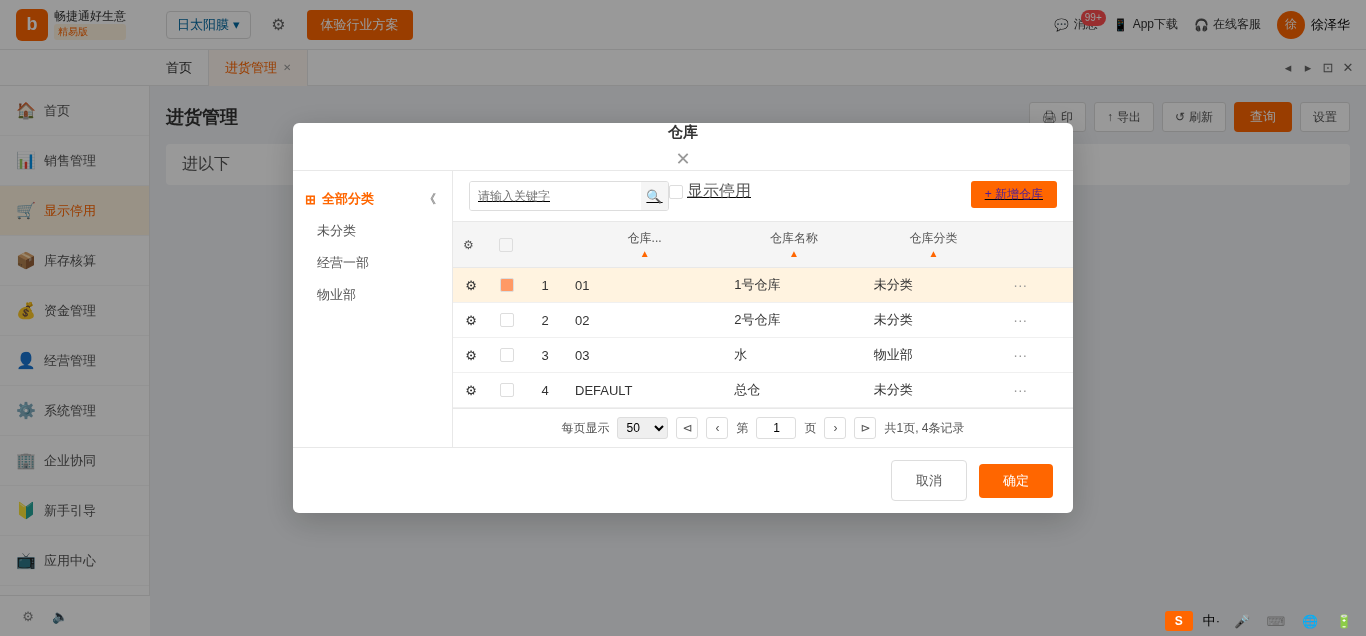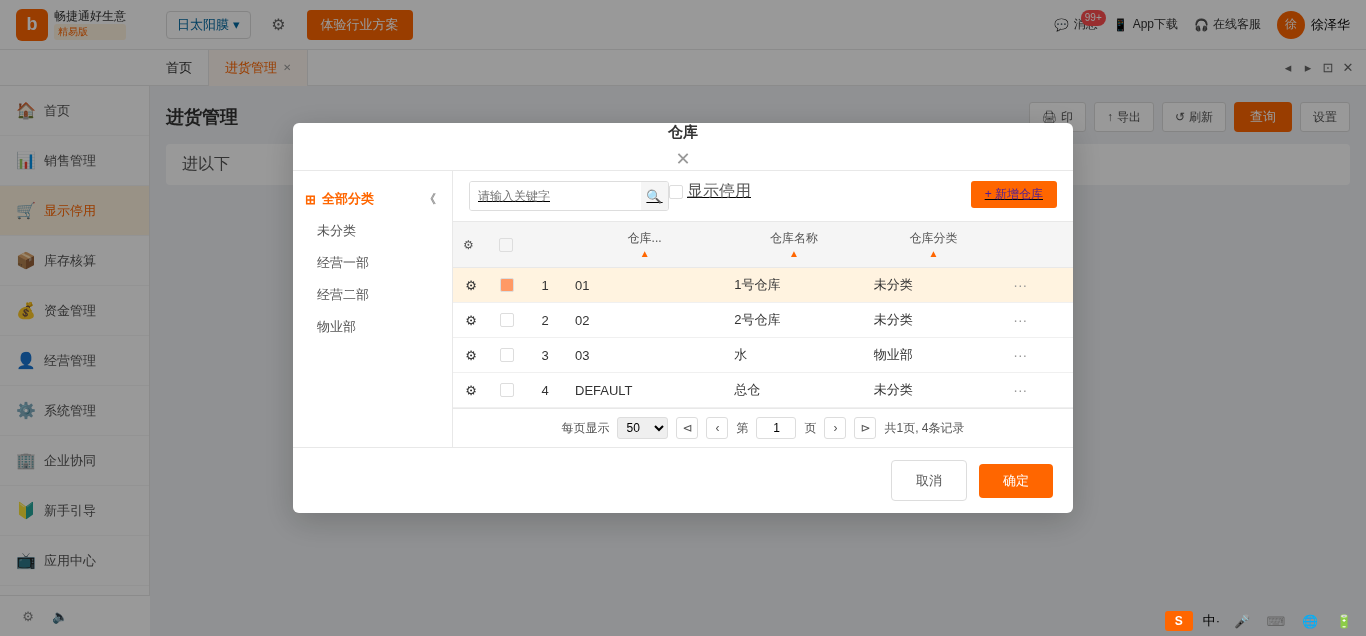--- a/index.html
+++ b/index.html
@@ -503,21 +503,20 @@
     <div class="modal-body">
 
       <div class="modal-sidebar">
         <div class="cat-header">
           <span style="color:#ff6600;">⊞</span>
           <span>全部分类</span>
           <div class="cat-collapse-btn">《</div>
         </div>
         <div class="cat-item">未分类</div>
         <div class="cat-item">经营一部</div>
-        <div class="cat-item">经营二部</div>
         <div class="cat-item">物业部</div>
       </div>
 
       <div class="modal-main">
 
         <div class="modal-search-bar">
           <div class="search-input-wrap">
             <input type="text" placeholder="请输入关键字" style="">
             <div class="search-icon-btn">🔍</div>
           </div>

